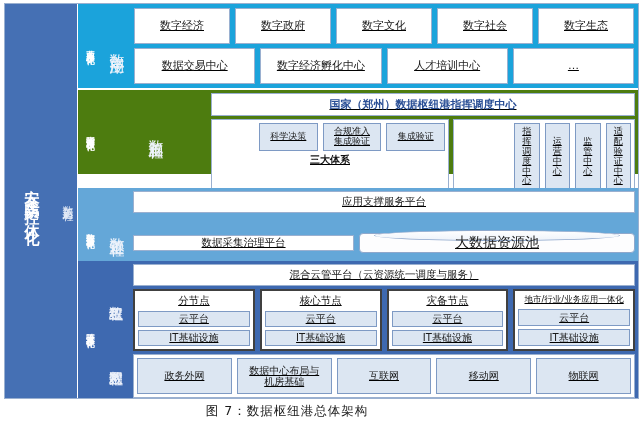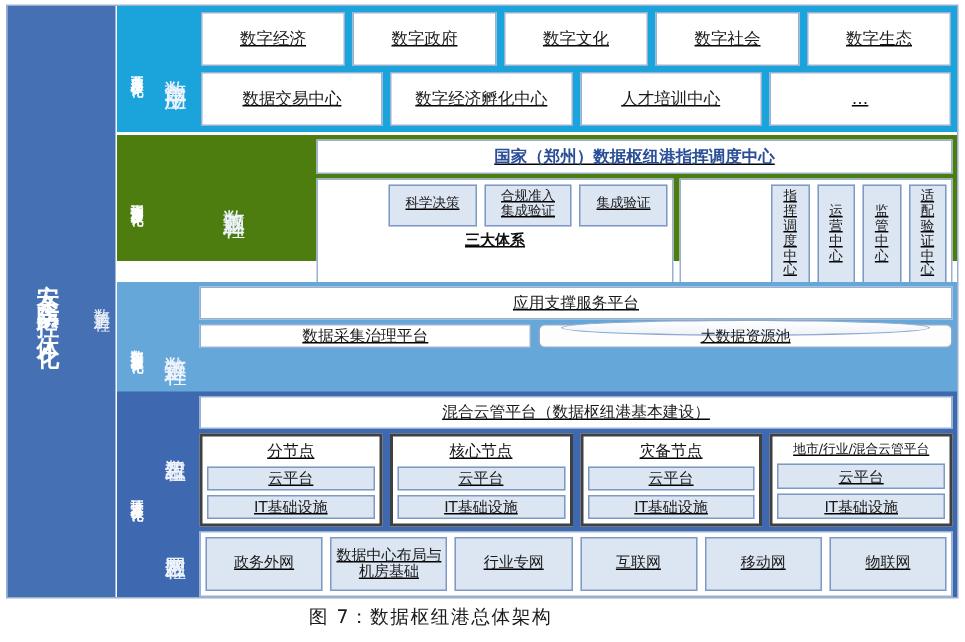--- a/index.html
+++ b/index.html
@@ -112,30 +112,30 @@
     background:#ffffff;border:1px solid #9ab0d0;text-align:center;
     font-size:10.5px;color:#1a1a1a;padding:3px 0;
   }
 
   
   .s3{padding:3px;gap:3px;}
   .s3 .band{
     background:#ffffff;border:1px solid #9ab0d0;text-align:center;
     font-size:10.5px;color:#1a1a1a;padding:3px 0;
   }
-  .s3 .mid{display:flex;gap:5px;flex:1 1 auto;align-items:flex-start;}
+  .s3 .mid{display:flex;gap:5px;flex:1 1 auto;align-items:center;}
   .s3 .sq{
     flex:1 1 0;background:#ffffff;border:1px solid #9ab0d0;
     display:flex;align-items:center;justify-content:center;
     font-size:10.5px;color:#1a1a1a;text-align:center;
   }
   .cyl{
     flex:1.25 1 0;position:relative;display:flex;align-items:center;justify-content:center;
     background:#fdfdfe;border:1px solid #8fa8cc;border-radius:4px;
-    font-size:10px;color:#1a1a1a;
+    font-size:14px;color:#1a1a1a;
   }
   .cyl .lid{
     position:absolute;left:5%;right:5%;top:-4px;height:9px;
     border:1px solid #8fa8cc;border-radius:50%;
     background:linear-gradient(#ffffff,#eef3fa);
   }
   .cyl .lbl{position:relative;z-index:2;}
 
   
   .s4{padding:3px;gap:3px;}
@@ -268,48 +268,47 @@
 
     <div class="row r4" style="width:560px">
       <div class="integ">
         <span class="vtxt">技术支撑一体化</span>
       </div>
       <div class="engcol tall">
         <span class="vtxt">数纽工程</span>
         <span class="vtxt">数网工程</span>
       </div>
       <div class="pane s4">
-        <div class="top">混合云管平台（数据枢纽港基本建设）</div>
+        <div class="top">混合云管平台（云资源统一调度与服务）</div>
         <div class="nodes">
           <div class="node">
             <div class="ntitle">分节点</div>
             <div class="nbox">云平台</div>
             <div class="nbox">IT基础设施</div>
           </div>
           <div class="node">
             <div class="ntitle">核心节点</div>
             <div class="nbox">云平台</div>
             <div class="nbox">IT基础设施</div>
           </div>
           <div class="node">
             <div class="ntitle">灾备节点</div>
             <div class="nbox">云平台</div>
             <div class="nbox">IT基础设施</div>
           </div>
           <div class="node">
-            <div class="ntitle small">地市/行业/混合云管平台</div>
+            <div class="ntitle small">地市/行业/业务应用一体化</div>
             <div class="nbox">云平台</div>
             <div class="nbox">IT基础设施</div>
           </div>
         </div>
         <div class="netrow">
           <div class="nb">政务外网</div>
           <div class="nb" style="white-space:pre-line">数据中心布局与
 机房基础</div>
-          <div class="nb">行业专网</div>
           <div class="nb">互联网</div>
           <div class="nb">移动网</div>
           <div class="nb">物联网</div>
         </div>
       </div>
     </div>
 
   </div>
 
   <div class="caption">图 7：数据枢纽港总体架构</div>

